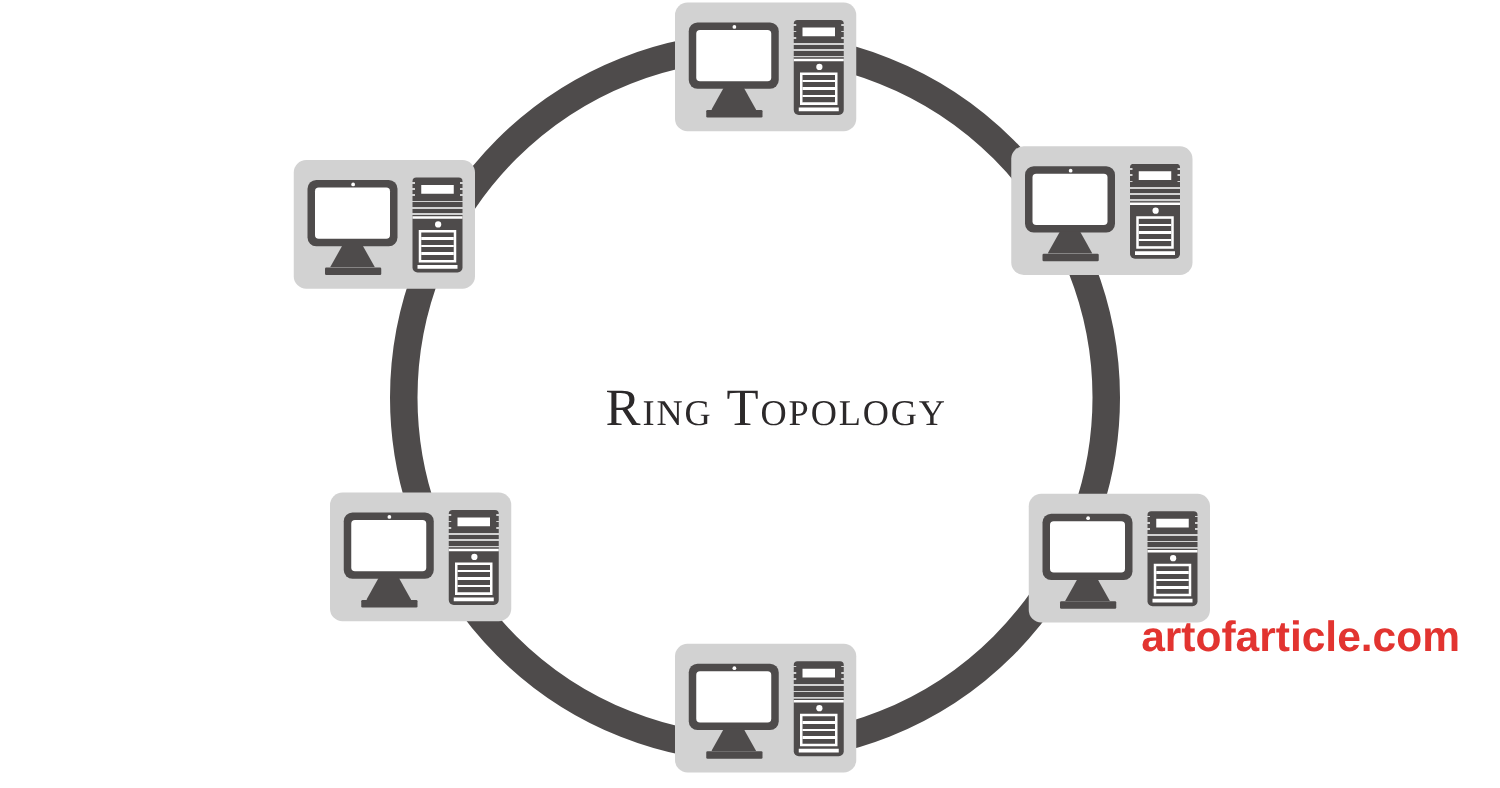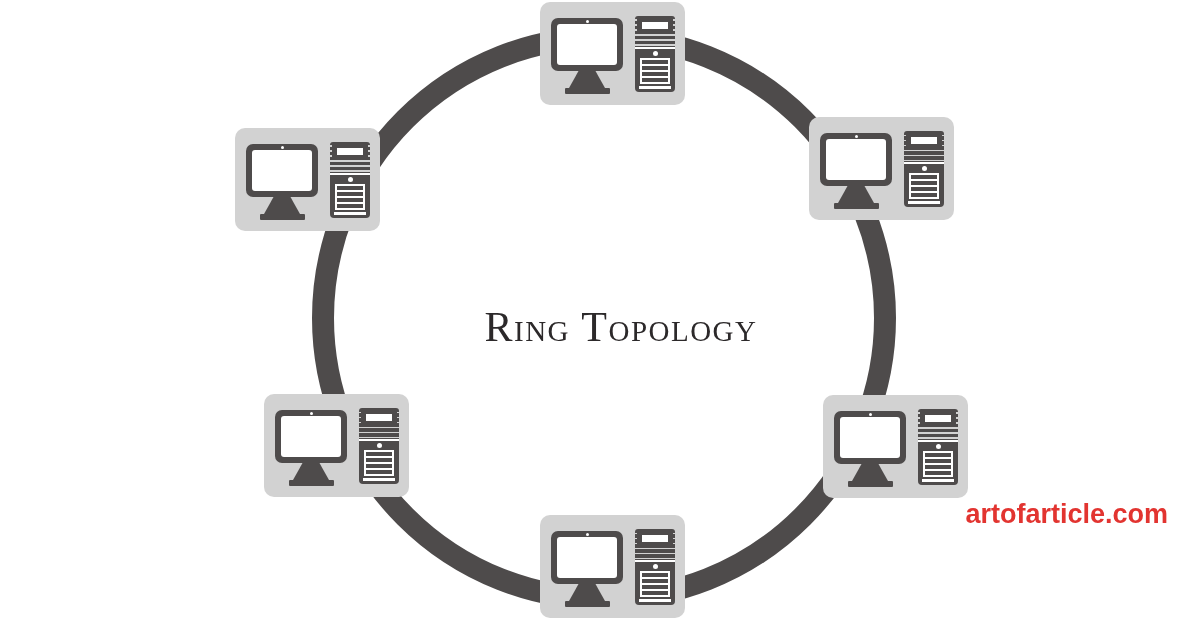--- a/index.html
+++ b/index.html
@@ -28,21 +28,21 @@
   .title{
     position:absolute;left:609px;top:327px;transform:translate(-50%,-50%);
     font-family:"Liberation Serif",serif;font-variant:small-caps;
     font-size:42px;letter-spacing:1.5px;color:var(--title-color);
     white-space:nowrap;
   }
 
   
   .watermark{
     position:absolute;right:44px;bottom:12px;
-    font-size:27px;font-weight:700;color:var(--wm-color);
+    font-size:34px;font-weight:700;color:var(--wm-color);
   }
 
   
   .node{position:absolute;width:145px;height:103px;z-index:2;}
   .node .panel{
     position:absolute;inset:0;background:var(--panel);border-radius:10px;
   }
   .monitor{
     position:absolute;left:11px;top:16px;width:72px;height:53px;
     background:var(--dark);border-radius:7px;

